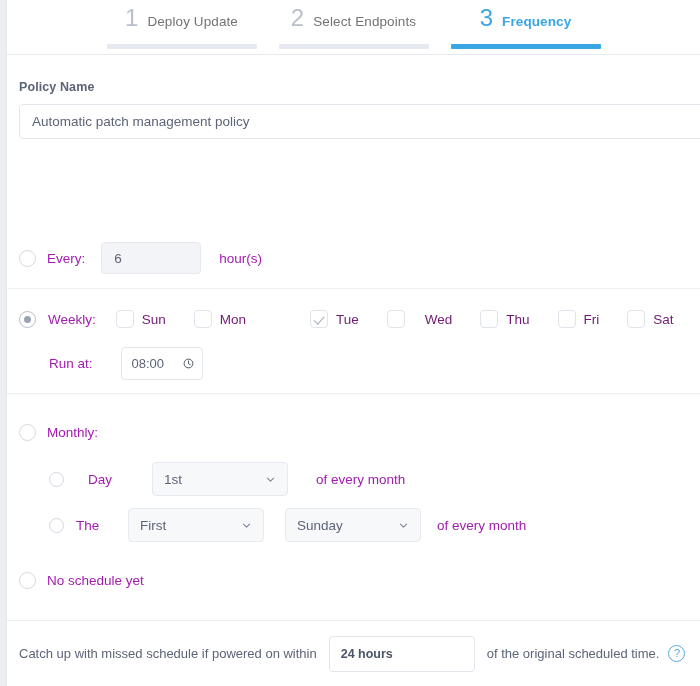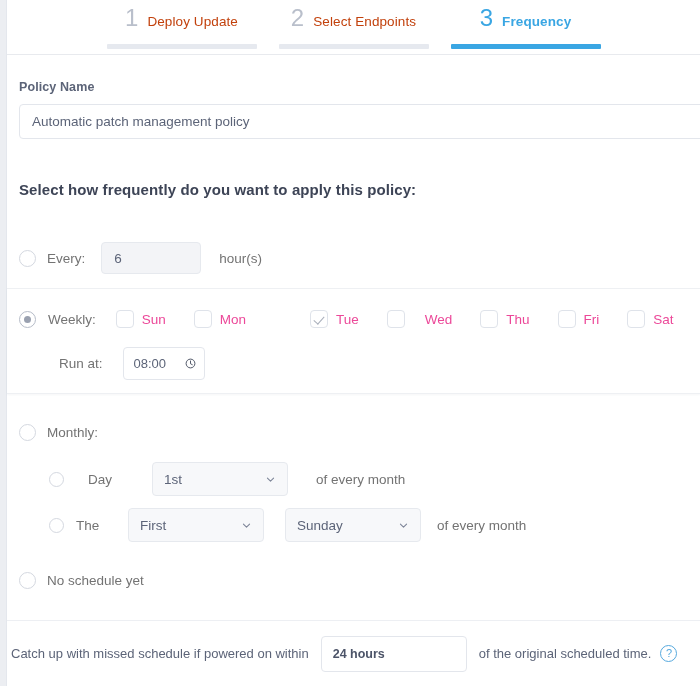--- a/index.html
+++ b/index.html
@@ -55,21 +55,21 @@
     height: 32px;
   }
   .step-num {
     font-size: 24px;
     font-weight: 400;
     color: #b9bfcb;
     line-height: 1;
   }
   .step-label {
     font-size: 13.5px;
-    color: #c2410c;
+    color: #737373;
     letter-spacing: .1px;
     white-space: nowrap;
   }
   .step-bar {
     margin-top: 6px;
     width: 100%;
     height: 5px;
     border-radius: 1px;
     background: #e6e9ef;
   }
@@ -172,26 +172,26 @@
     position: absolute;
     left: 5px; top: 3px;
     width: 5px; height: 9px;
     border: solid #a8aeba;
     border-width: 0 1.6px 1.6px 0;
     transform: rotate(42deg);
   }
 
   .opt-label {
     font-size: 13.5px;
-    color: #737373;
+    color: #a21caf;
     white-space: nowrap;
   }
   .day-label {
     font-size: 13.5px;
-    color: #ec4899;
+    color: #701a75;
   }
 
   
   .num-input {
     width: 100px; height: 32px;
     border: 1px solid #e6e9ee;
     border-radius: 4px;
     background: #f3f4f7;
     display: flex;
     align-items: center;
@@ -231,21 +231,21 @@
   .chev { display: block; width: 11px; height: 11px; }
 
   
   .catchup {
     position: absolute;
     left: 7px; top: 620px;
     width: 693px; height: 66px;
     border-top: 1px solid #edeff3;
     display: flex;
     align-items: center;
-    padding-left: 4px;
+    padding-left: 12px;
     gap: 0;
   }
   .catchup-text {
     font-size: 13px;
     color: #5c6478;
     white-space: nowrap;
   }
   .catchup-input {
     width: 146px; height: 36px;
     margin: 0 12px;
@@ -307,21 +307,20 @@
 
   </div>
 
   <div class="policy-block">
     <div class="label-sm">Policy Name</div>
     <div class="policy-input">
       <span>Automatic patch management policy</span>
     </div>
   </div>
 
-  <div class="section-title freq-title">Select how frequently do you want to apply this policy:</div>
 
   <div class="opt-row row-every">
     <div class="inline" style="position:absolute; left:12px; top:14px; gap:11px;">
       <span class="radio"></span>
       <span class="opt-label">Every:</span>
       <span class="num-input" style="margin-left:5px;">
         <span>6</span>
       </span>
       <span class="opt-label" style="margin-left:7px;">hour(s)</span>
     </div>
@@ -356,21 +355,21 @@
       <span class="inline" style="gap:8px; margin-right:16px;">
         <span class="cbx"></span>
         <span class="day-label">Fri</span>
       </span>
       <span class="inline" style="gap:8px;">
         <span class="cbx"></span>
         <span class="day-label">Sat</span>
       </span>
     </div>
 
-    <div class="inline" style="position:absolute; left:52px; top:58px; gap:20px;">
+    <div class="inline" style="position:absolute; left:42px; top:58px; gap:28px;">
       <span class="opt-label">Run at:</span>
       <span class="time-input">
         <span>08:00</span>
         <svg class="chev" viewBox="0 0 16 16">
           <circle cx="8" cy="8" r="6.4" fill="none" stroke="#3d4456" stroke-width="1.3"></circle>
           <path d="M8 4.3V8.3L10.6 9.7" fill="none" stroke="#3d4456" stroke-width="1.3" stroke-linecap="round"></path>
         </svg>
       </span>
     </div>
 

